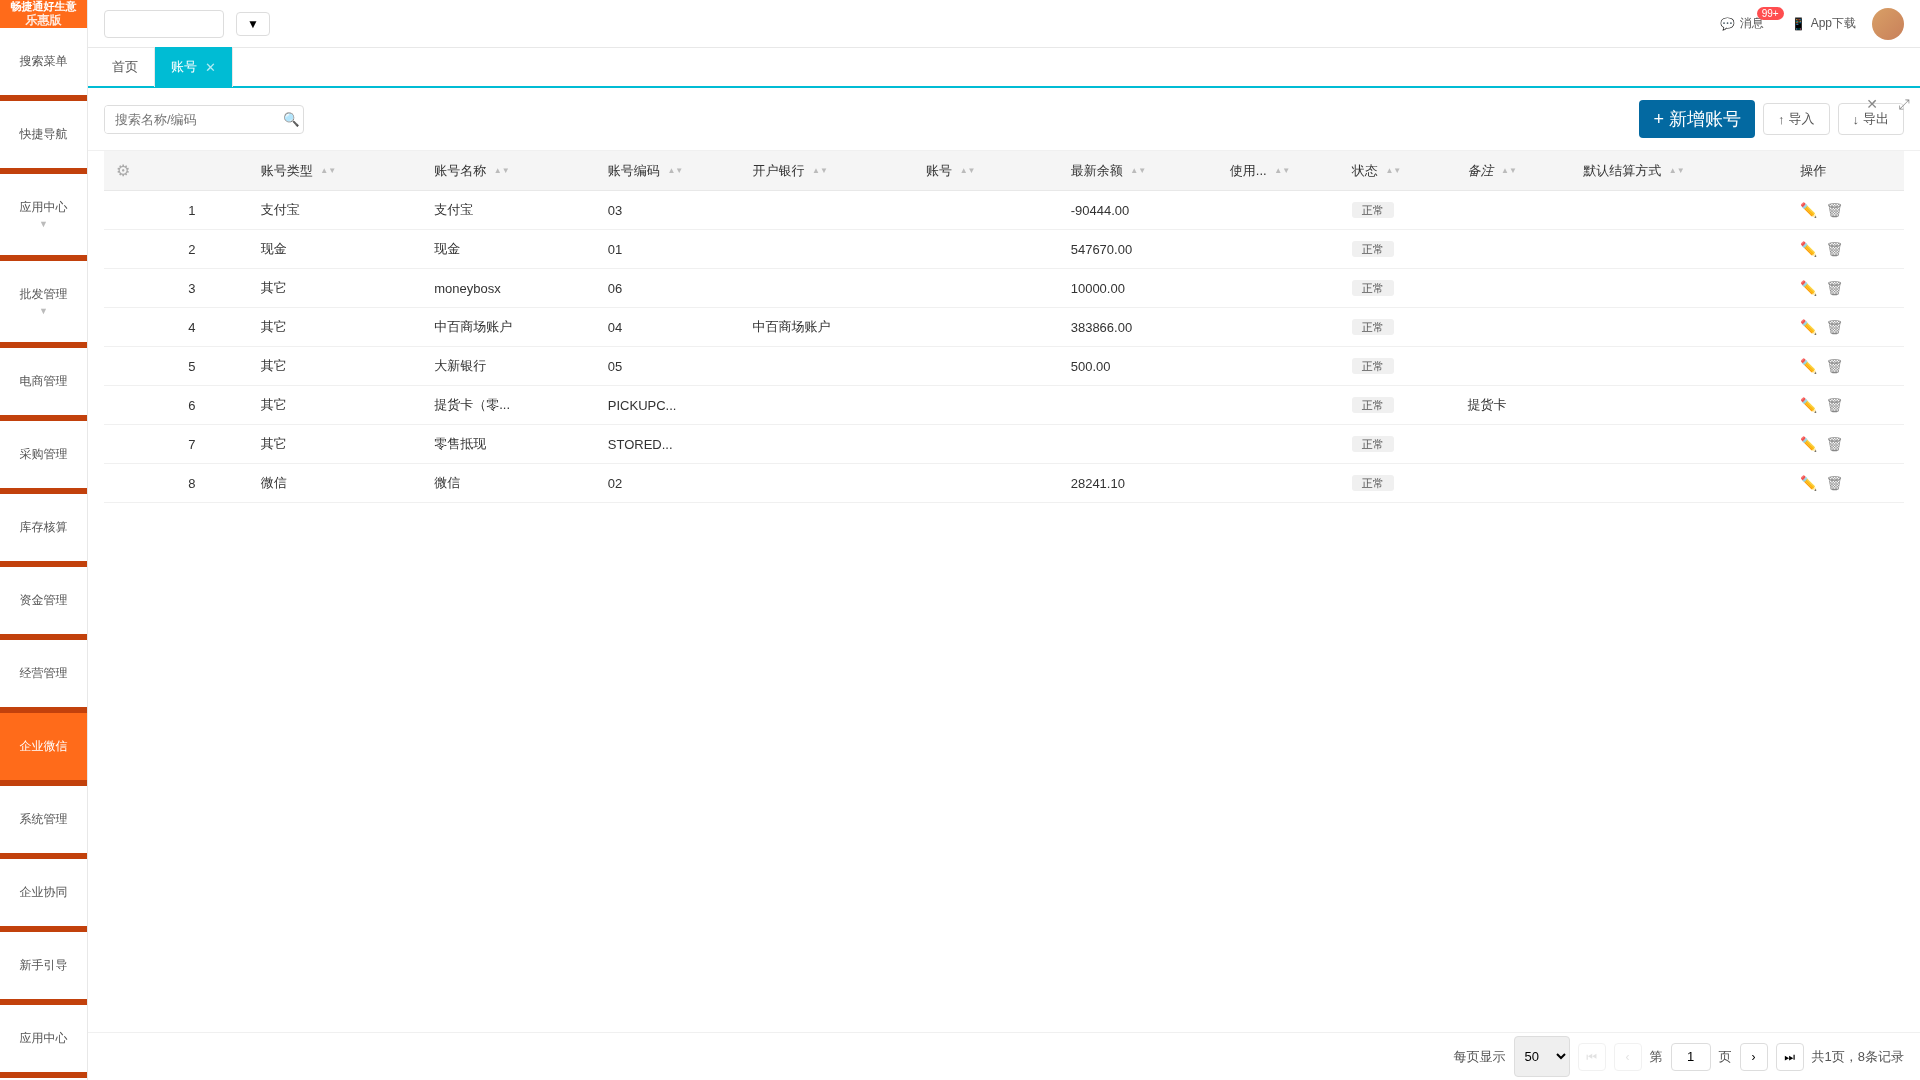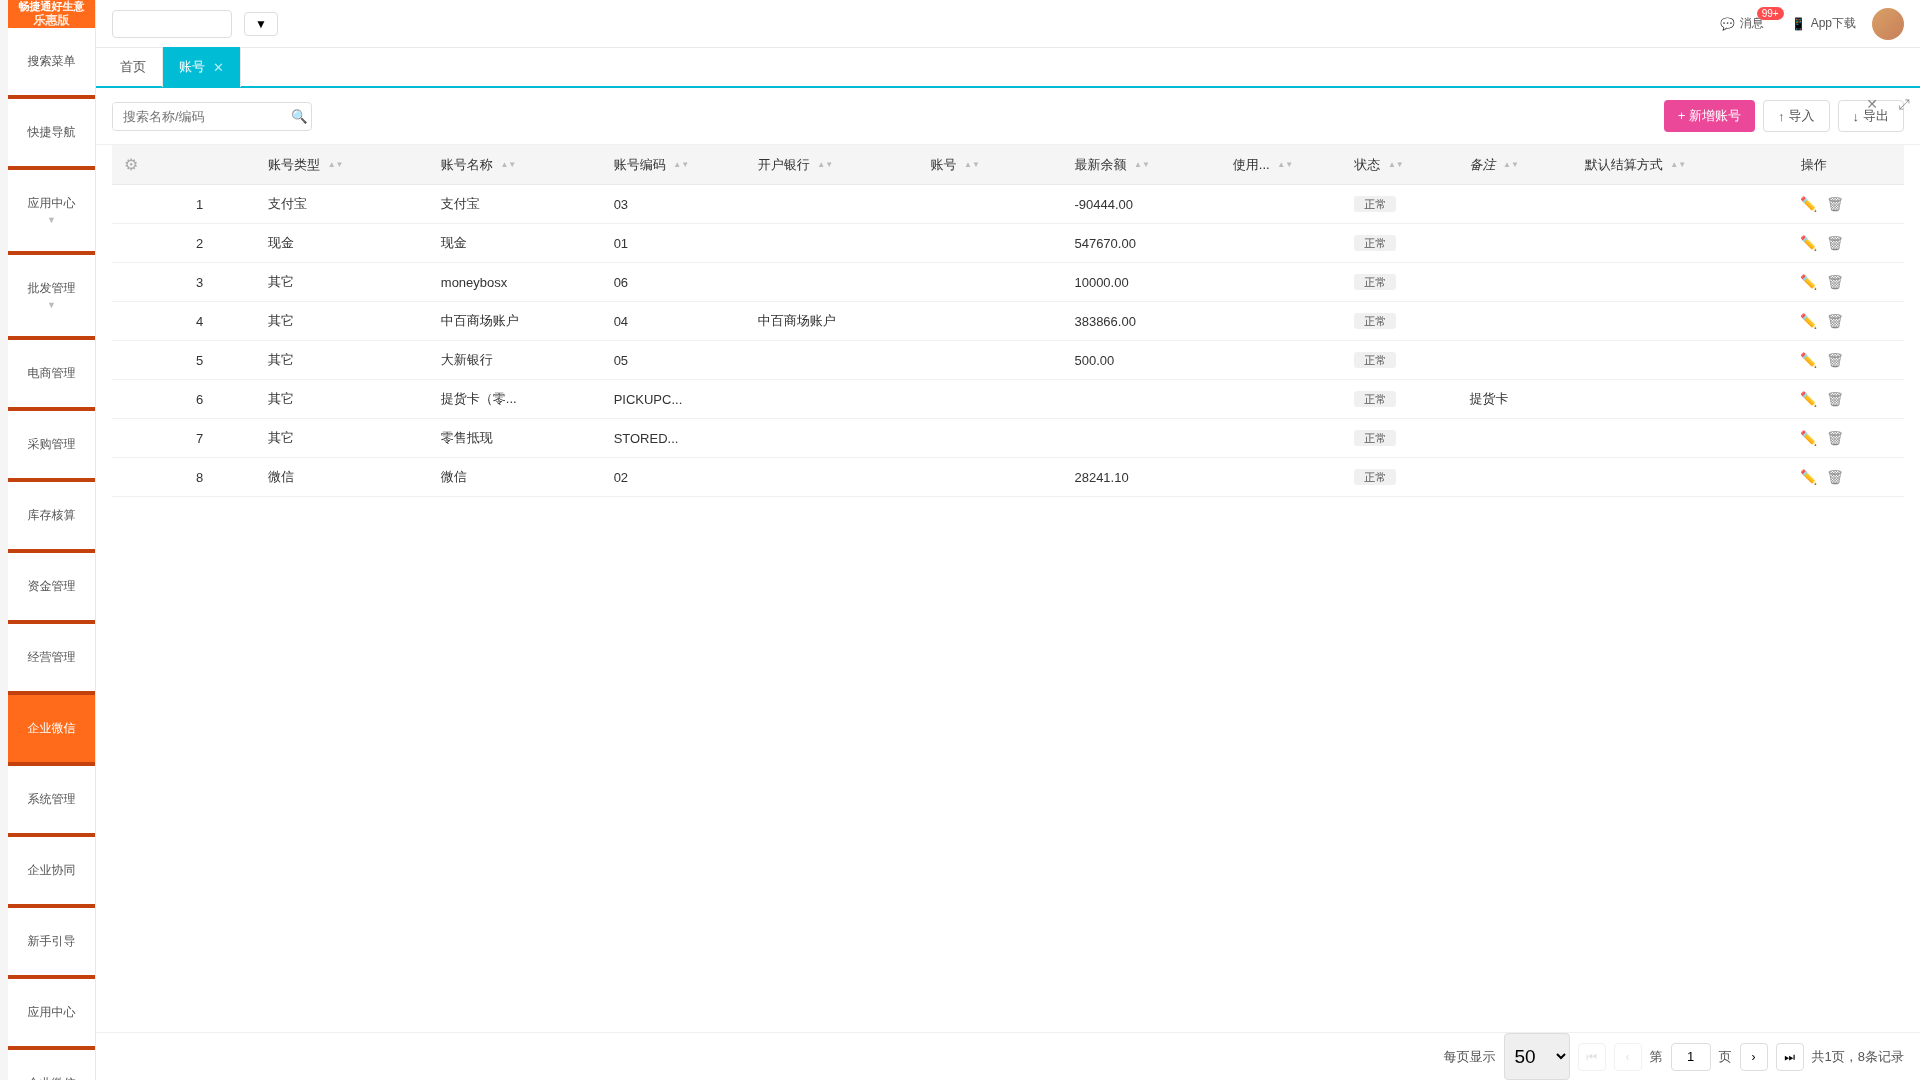--- a/index.html
+++ b/index.html
@@ -6,40 +6,39 @@
     body { font-family: 'Microsoft YaHei', Arial, sans-serif; font-size: 13px; background: #f5f5f5; display: flex; height: 1080px; width: 1920px; overflow: hidden; }
 
     
     .sidebar {
       width: 88px;
       background: #fff;
       display: flex;
       flex-direction: column;
       border-right: 1px solid #e8e8e8;
       flex-shrink: 0;
-      margin-left: 8px;
     }
     .sidebar-logo {
       background: #ff6b1a;
       height: 48px;
       display: flex;
       align-items: center;
       justify-content: center;
       color: #fff;
       font-size: 12px;
       font-weight: bold;
     }
     .sidebar-logo-text { line-height: 1.2; text-align: center; }
     .sidebar-item {
       padding: 25px 8px;
       text-align: center;
       cursor: pointer;
       color: #555;
       font-size: 12px;
-      border-bottom: 4px solid #c2410c;
+      border-bottom: 6px solid #c2410c;
       transition: background 0.2s;
     }
     .sidebar-item.active { background: #ff6b1a; color: #fff; }
 
     
     .main {
       flex: 1;
       display: flex;
       flex-direction: column;
       overflow: hidden;
@@ -199,27 +198,27 @@
     }
     .search-icon-btn {
       background: none;
       border: none;
       padding: 6px 8px;
       cursor: pointer;
       color: #999;
     }
     .toolbar-right { display: flex; align-items: center; gap: 8px; }
     .btn-primary {
-      background: #ec4899;
+      background: #0369a1;
       color: #fff;
       border: none;
       padding: 7px 14px;
       border-radius: 4px;
       cursor: pointer;
-      font-size: 13px;
+      font-size: 18px;
       display: flex;
       align-items: center;
       gap: 4px;
     }
     .btn-default {
       background: #fff;
       color: #555;
       border: 1px solid #ddd;
       padding: 6px 14px;
       border-radius: 4px;
@@ -294,21 +293,21 @@
       border-top: 1px solid #f0f0f0;
       gap: 8px;
       font-size: 13px;
       color: #555;
       flex-shrink: 0;
     }
     .page-size-select {
       border: 1px solid #ddd;
       border-radius: 4px;
       padding: 11px 6px;
-      font-size: 19px;
+      font-size: 13px;
     }
     .page-btn {
       width: 28px;
       height: 28px;
       border: 1px solid #ddd;
       border-radius: 4px;
       background: #fff;
       cursor: pointer;
       display: flex;
       align-items: center;

